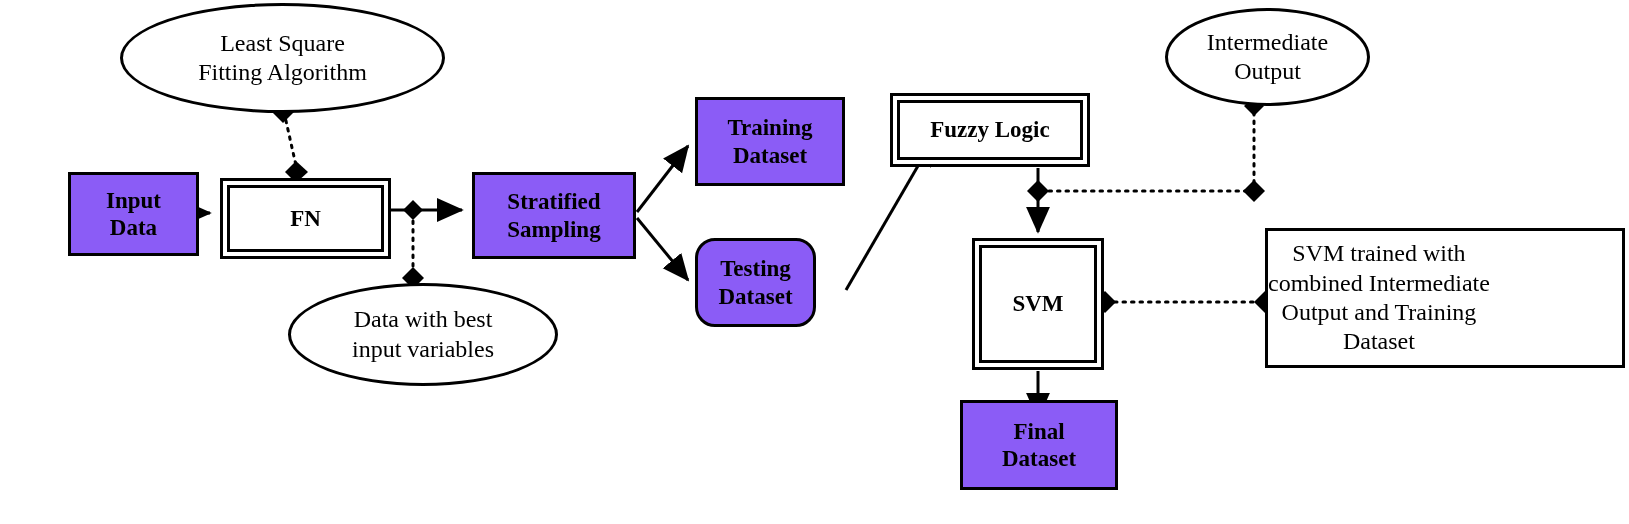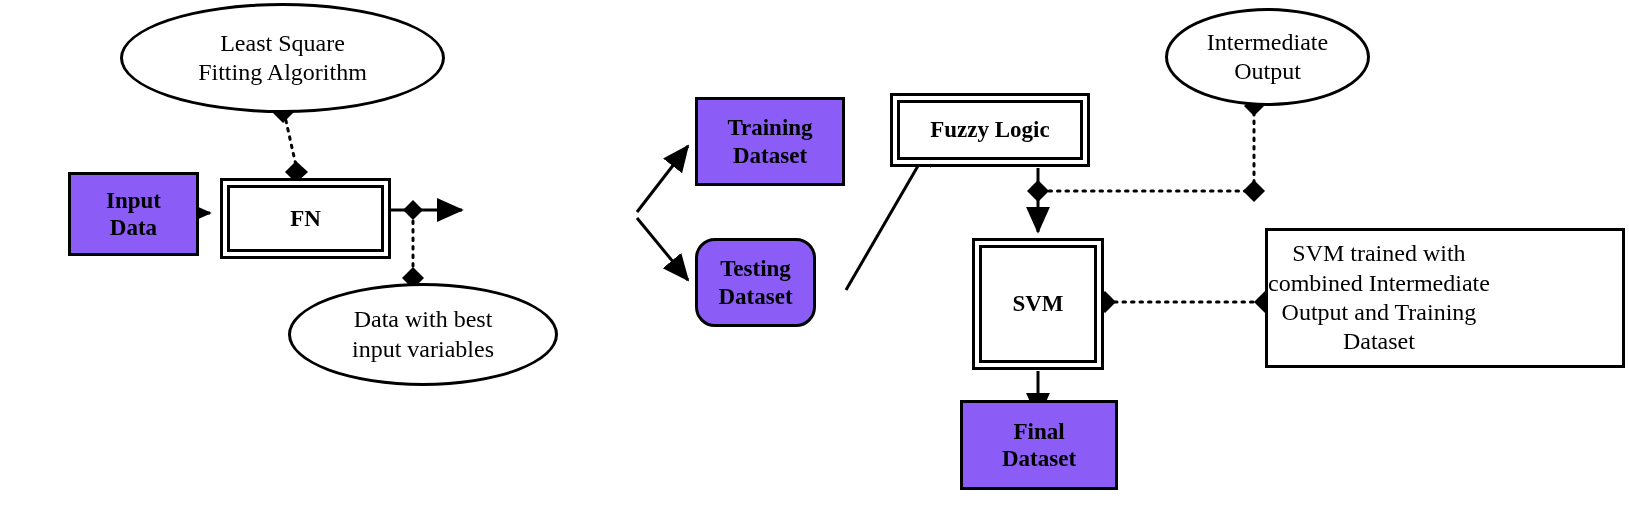--- a/index.html
+++ b/index.html
@@ -96,20 +96,24 @@
     <span class="inner">
       <span class="lbl">FN</span>
     </span>
   </div>
 
   <div class="ellipse" style="left:288px;top:283px;width:270px;height:103px;font-size:24px;">
     <span class="lbl">Data with best
 input variables</span>
   </div>
 
+  <div class="node box" style="left:472px;top:172px;width:164px;height:87px;font-size:23px;">
+    <span class="lbl">Stratified
+Sampling</span>
+  </div>
 
   <div class="node box" style="left:695px;top:97px;width:150px;height:89px;font-size:23px;">
     <span class="lbl">Training
 Dataset</span>
   </div>
 
   <div class="node box" style="left:695px;top:238px;width:121px;height:89px;font-size:23px;border-radius:20px;">
     <span class="lbl">Testing
 Dataset</span>
   </div>

